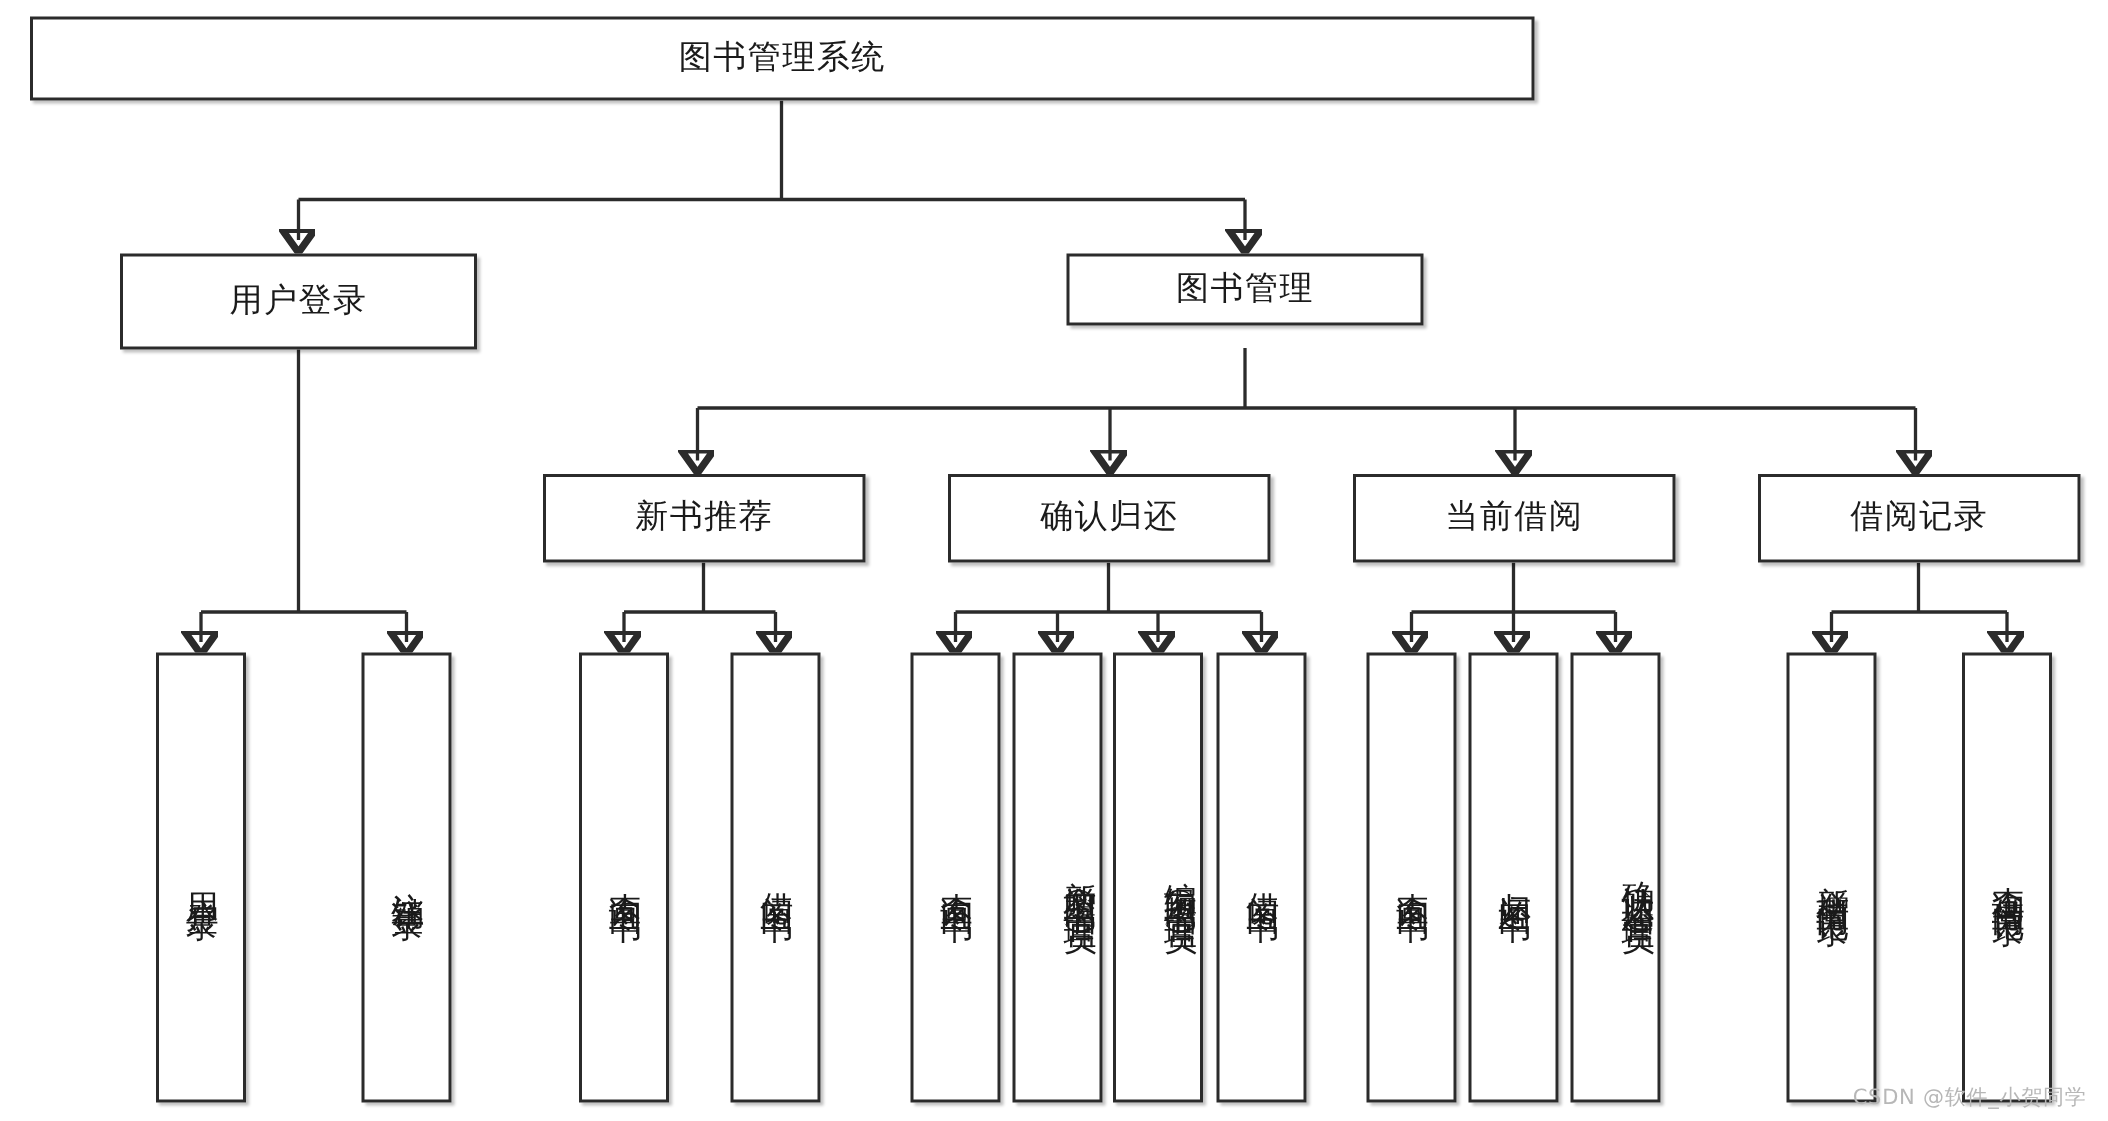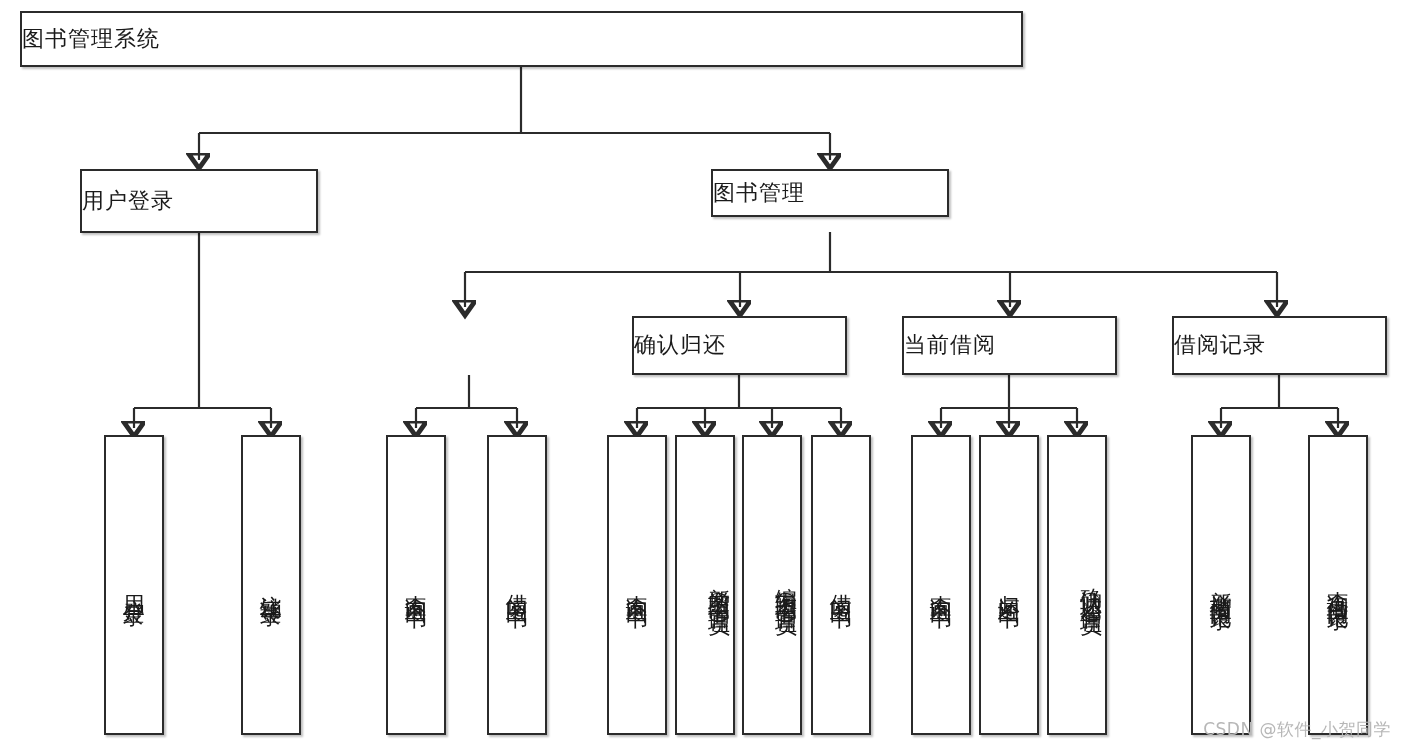--- a/index.html
+++ b/index.html
@@ -14,20 +14,21 @@
   #diagram{
     position:absolute;left:0;top:0;width:1405px;height:747px;
   }
   .node{
     position:absolute;
     box-sizing:border-box;
     background:#ffffff;
     border:2px solid #2b2b2b;
     display:flex;
     align-items:center;
+    justify-content:center;
     color:#1a1a1a;
     box-shadow:2px 2px 2px rgba(0,0,0,0.25);
   }
   .node.h{
     font-size:22px;
     letter-spacing:1px;
     line-height:1.2;
   }
   .node.root{font-size:22px;}
   .node.v{
@@ -48,21 +49,21 @@
   svg#links{
     position:absolute;left:0;top:0;width:1405px;height:747px;
     pointer-events:none;
   }
   svg#links line, svg#links path{
     stroke:#2b2b2b;stroke-width:2.2;fill:none;
   }
   .watermark{
     position:absolute;
     right:14px;bottom:6px;
-    font-size:17px;
+    font-size:14px;
     color:#b7b7b7;
     letter-spacing:0.5px;
     white-space:nowrap;
     user-select:none;
     text-align:center;
   }
 </style>
 </head>
 <body>
 
@@ -120,20 +121,23 @@
     <span class="label">图书管理系统</span>
   </div>
 
   <div class="node h" style="left:80px;top:169px;width:238px;height:64px;">
     <span class="label">用户登录</span>
   </div>
   <div class="node h" style="left:711px;top:169px;width:238px;height:48px;">
     <span class="label">图书管理</span>
   </div>
 
+  <div class="node h" style="left:362px;top:316px;width:215px;height:59px;">
+    <span class="label">新书推荐</span>
+  </div>
   <div class="node h" style="left:632px;top:316px;width:215px;height:59px;">
     <span class="label">确认归还</span>
   </div>
   <div class="node h" style="left:902px;top:316px;width:215px;height:59px;">
     <span class="label">当前借阅</span>
   </div>
   <div class="node h" style="left:1172px;top:316px;width:215px;height:59px;">
     <span class="label">借阅记录</span>
   </div>
 

